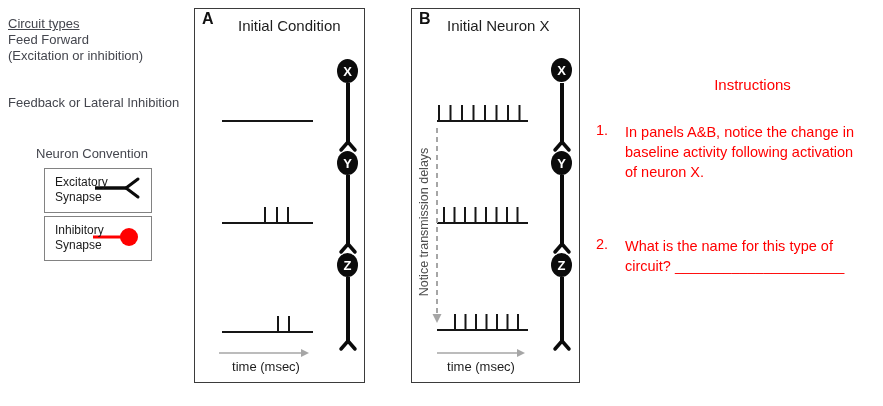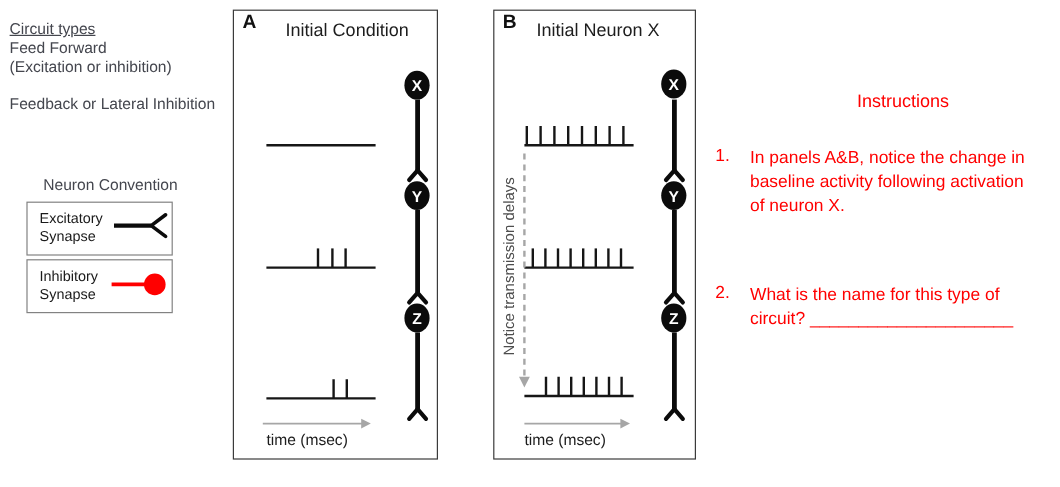--- a/index.html
+++ b/index.html
@@ -7,43 +7,43 @@
     --note:#4d4d4d; --border:#3b3b3b; --legendborder:#828282;
   }
   html,body{margin:0;padding:0;background:#ffffff;}
   #canvas{position:relative;width:883px;height:406px;background:#ffffff;overflow:hidden;
           font-family:"Liberation Sans",sans-serif;}
   #diagram-svg{position:absolute;left:0;top:0;z-index:1;}
   .abs{position:absolute;}
   
   #notes{left:8px;top:16px;font-size:13px;line-height:16px;color:var(--lefttext);z-index:2;}
   #notes .underlined{text-decoration:underline;}
-  #notes .feedback-line{margin-top:15px;}
+  #notes .feedback-line{margin-top:31px;}
   #legend-title{left:36px;top:146px;font-size:13px;color:var(--lefttext);z-index:2;}
-  .legend-box{left:22px;width:122px;height:45px;border:1px solid var(--legendborder);
+  .legend-box{left:44px;width:108px;height:45px;border:1px solid var(--legendborder);
               box-sizing:border-box;z-index:2;background:transparent;}
   #legend-box-exc{top:168px;}
   #legend-box-inh{top:216px;}
   .legend-label{padding:6px 0 0 10px;font-size:12px;line-height:15px;color:#1a1a1a;}
   
   .panel{top:8px;height:375px;border:1.5px solid var(--border);box-sizing:border-box;z-index:0;background:#fff;}
   #panelA{left:194px;width:171px;}
   #panelB{left:411px;width:169px;}
   .panel-letter{top:10px;font-size:16px;font-weight:bold;color:#111;z-index:2;}
   #labelA{left:202px;} #labelB{left:419px;}
   .panel-title{top:17px;font-size:15px;color:#1d1d1d;z-index:2;}
   #titleA{left:238px;} #titleB{left:447px;}
   
   .badge{width:21px;height:24px;border-radius:50%;background:var(--ink);color:#ffffff;
          font-weight:bold;font-size:13px;display:flex;align-items:center;justify-content:center;
          z-index:3;}
   #bAX{left:337px;top:59px;} #bAY{left:337px;top:151px;} #bAZ{left:337px;top:253px;}
   #bBX{left:551px;top:58px;} #bBY{left:551px;top:151px;} #bBZ{left:551px;top:253px;}
   
-  .time-label{top:359px;width:88px;text-align:left;font-size:13px;color:#1d1d1d;z-index:2;}
+  .time-label{top:359px;width:88px;text-align:center;font-size:13px;color:#1d1d1d;z-index:2;}
   #timeA{left:222px;} #timeB{left:437px;}
   #delayNote{left:424px;top:222px;transform:translate(-50%,-50%) rotate(-90deg);
              transform-origin:center;font-size:12.5px;color:var(--note);white-space:nowrap;z-index:2;}
   
   #instructions-title{left:610px;top:76px;width:285px;text-align:center;font-size:15px;
                       color:var(--red);z-index:2;}
   .instr-num{width:26px;font-size:14.5px;color:var(--red);z-index:2;}
   .instr-text{width:262px;font-size:14.5px;line-height:20px;color:var(--red);z-index:2;}
   #num1,#text1{top:122px;} #num2,#text2{top:236px;}
   #num1,#num2{left:596px;} #text1,#text2{left:625px;}

